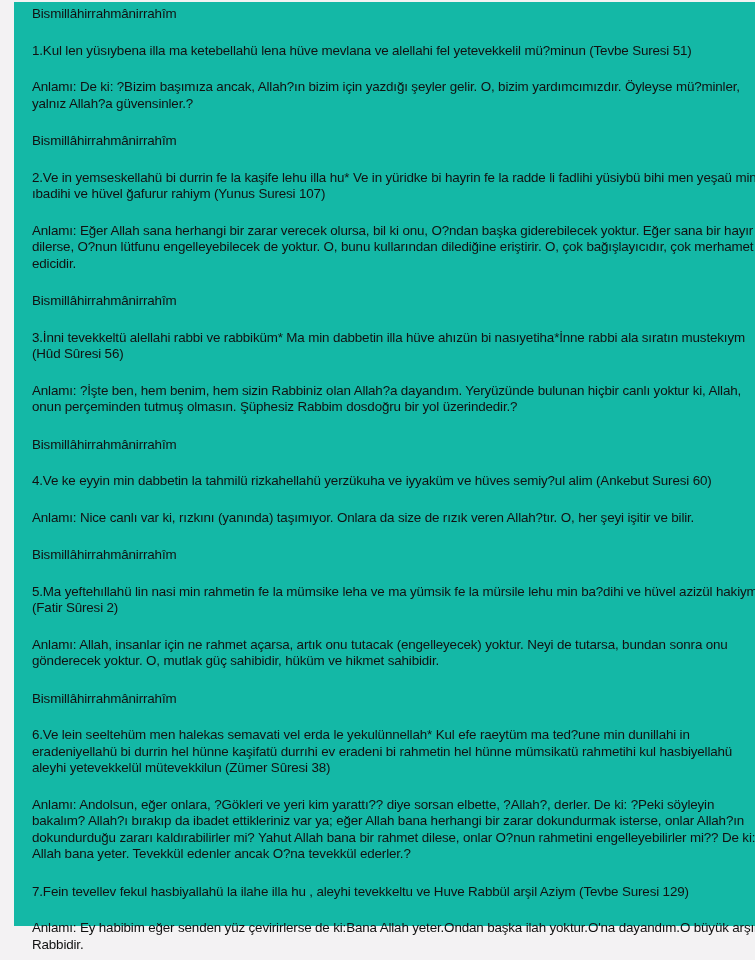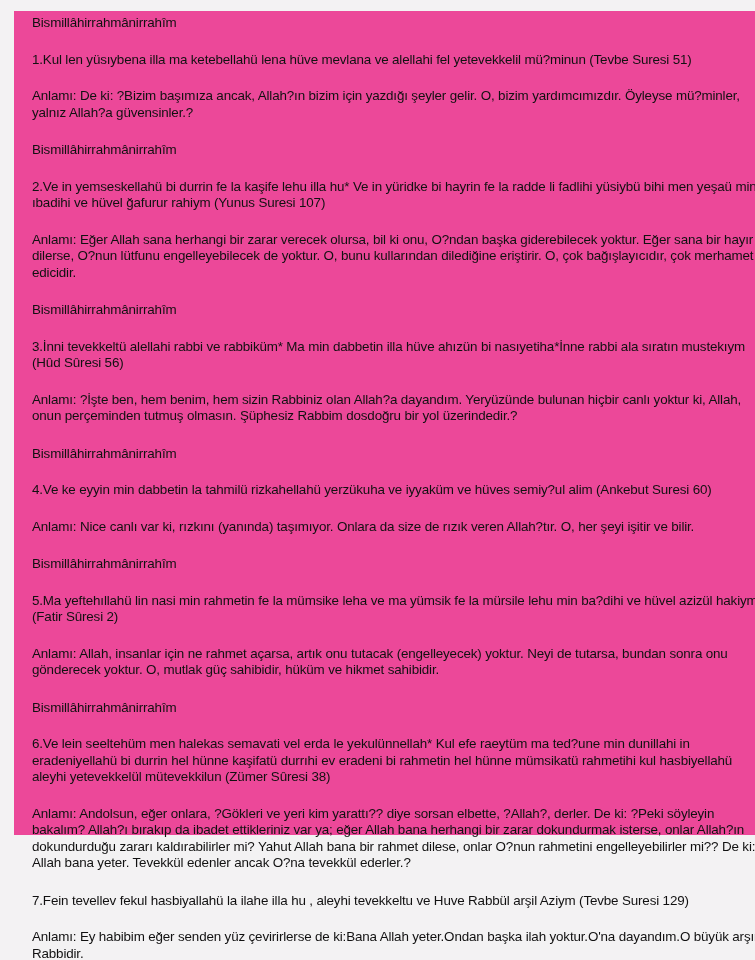--- a/index.html
+++ b/index.html
@@ -10,24 +10,24 @@
       width: 755px;
       height: 960px;
       background: #f3f2f3;
       overflow: hidden;
       position: relative;
       font-family: "Liberation Sans", sans-serif;
     }
     .sheet {
       position: absolute;
       left: 14px;
-      top: 11px;
+      top: 2px;
       width: 741px;
-      height: 824px;
-      background: #ec4899;
+      height: 924px;
+      background: #14b8a6;
     }
     .content {
       position: absolute;
       left: 18px;
       top: 0;
       width: 735px;
       font-size: 13.4px;
       line-height: 16.5px;
       color: #111111;
       letter-spacing: -0.15px;

